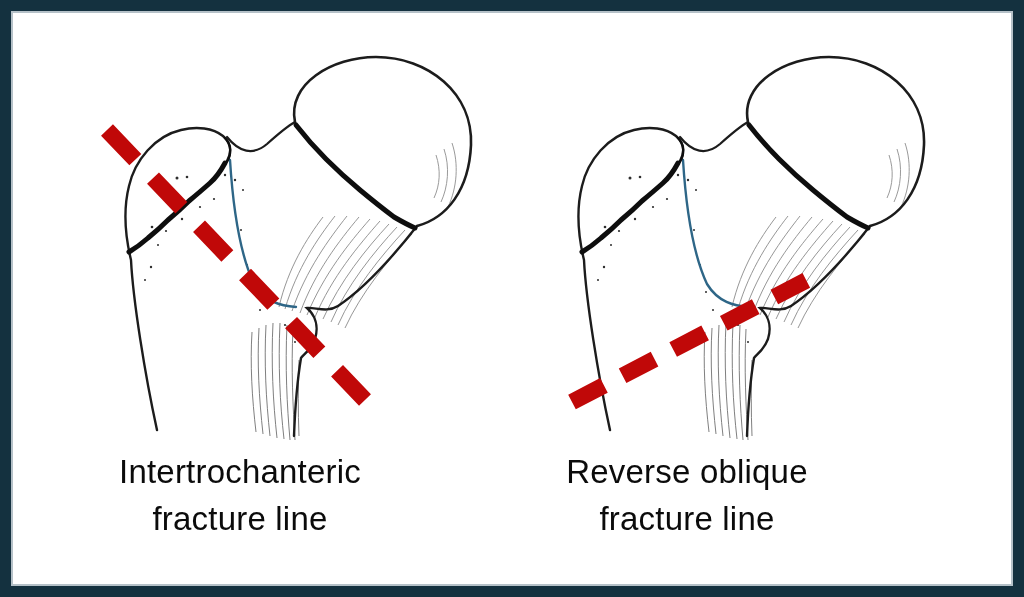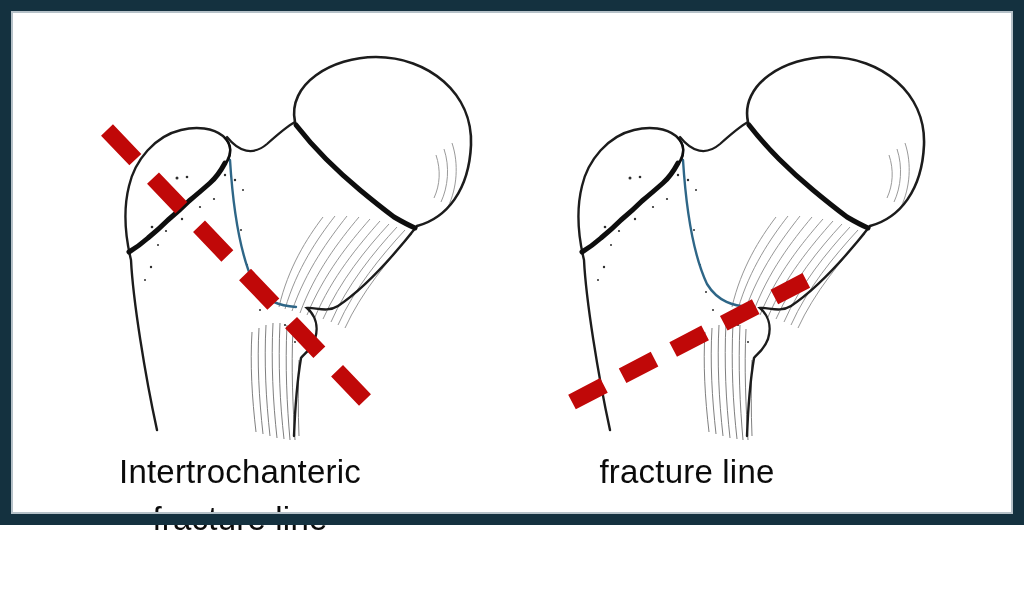--- a/index.html
+++ b/index.html
@@ -1,17 +1,17 @@
 <!DOCTYPE html>
 <html style="--frame-navy: #14313f; --fracture-red: #c00808; --intertroch-blue: #2e6687; --text-color: #0b0b0b; --background: #ffffff;"><head>
 <meta charset="utf-8">
 <style>
   html,body{margin:0;padding:0;background:#fff;}
   body{width:1024px;height:597px;overflow:hidden;font-family:"Liberation Sans",sans-serif;}
-  .figure{position:relative;width:1024px;height:525px;background:var(--background,#fff);}
+  .figure{position:relative;width:1024px;height:597px;background:var(--background,#fff);}
   .frame{position:absolute;inset:0;border:11px solid var(--frame-navy,#14313f);
          box-shadow:inset 0 0 0 2px #b5c1c8;pointer-events:none;z-index:5;}
   .panel{position:absolute;top:30px;width:450px;height:425px;}
   .panel-left{left:55px;}
   .panel-right{left:508px;}
   .panel svg{display:block;width:450px;height:425px;}
   .caption{position:absolute;top:418px;width:450px;text-align:center;
            font-size:33px;line-height:47px;color:var(--text-color,#0b0b0b);
            letter-spacing:0.2px;}
   .panel-left  .caption{left:-40px;}
@@ -109,16 +109,17 @@
       <div>fracture line</div>
     </div>
   </div>
 
   <div class="panel panel-right">
     <svg viewBox="0 0 450 425" aria-hidden="true">
       <use href="#femur-art"></use>
       <line class="fracture-line" x1="64" y1="372" x2="299" y2="250" stroke-dasharray="36 21"></line>
     </svg>
     <div class="caption">
+      <div>Reverse oblique</div>
       <div>fracture line</div>
     </div>
   </div>
 </div>
 
 </body></html>

